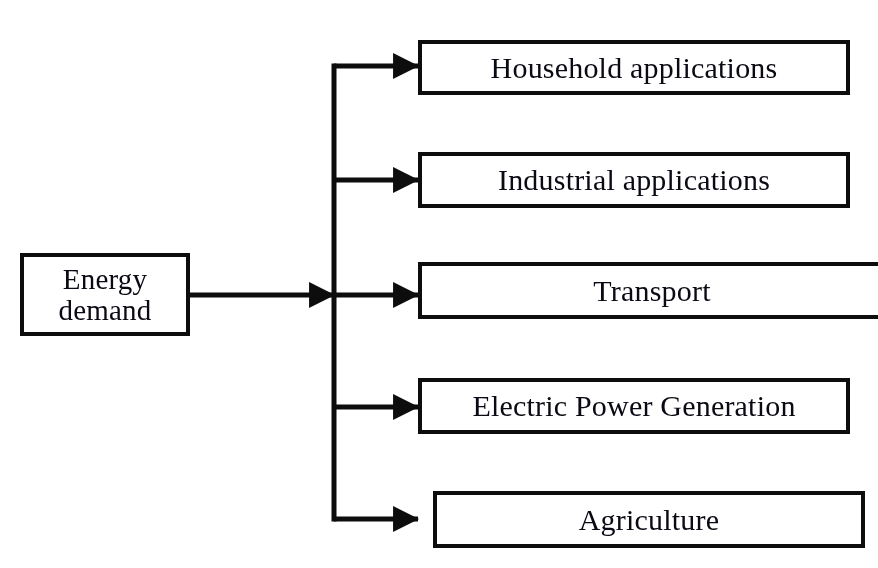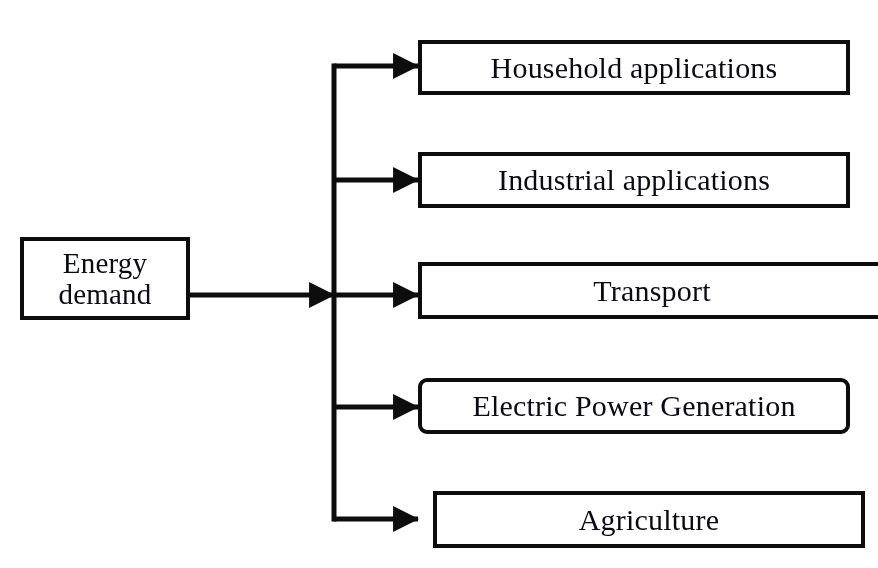--- a/index.html
+++ b/index.html
@@ -36,20 +36,21 @@
     text-align: center;
     color: #0a0a14;
     font-family: "Liberation Serif", "DejaVu Serif", serif;
     font-size: 30px;
     line-height: 1.05;
     letter-spacing: 0.2px;
     white-space: pre-line;
   }
   .node-box.root {
     font-size: 29px;
+    margin-top: 16px;
   }
   .node-label {
     display: block;
     padding: 0 6px;
   }
 </style>
 </head>
 <body>
 
 <div id="canvas">
@@ -86,21 +87,21 @@
   </div>
 
   <div class="node-box" id="node-0" style="left: 418px; top: 40px; width: 432px; height: 55px;">
     <span class="node-label">Household applications</span>
   </div>
 
   <div class="node-box" id="node-2" style="left: 418px; top: 262px; width: 468px; height: 57px;">
     <span class="node-label">Transport</span>
   </div>
 
-  <div class="node-box" id="node-3" style="left: 418px; top: 378px; width: 432px; height: 56px; border-radius: 9px;">
+  <div class="node-box" id="node-3" style="left: 418px; top: 378px; width: 432px; height: 56px;">
     <span class="node-label">Electric Power Generation</span>
   </div>
 
   <div class="node-box" id="node-4" style="left: 418px; top: 491px; width: 432px; height: 57px; margin-left: 15px;">
     <span class="node-label">Agriculture</span>
   </div>
 
 </div>
 
 </body></html>

